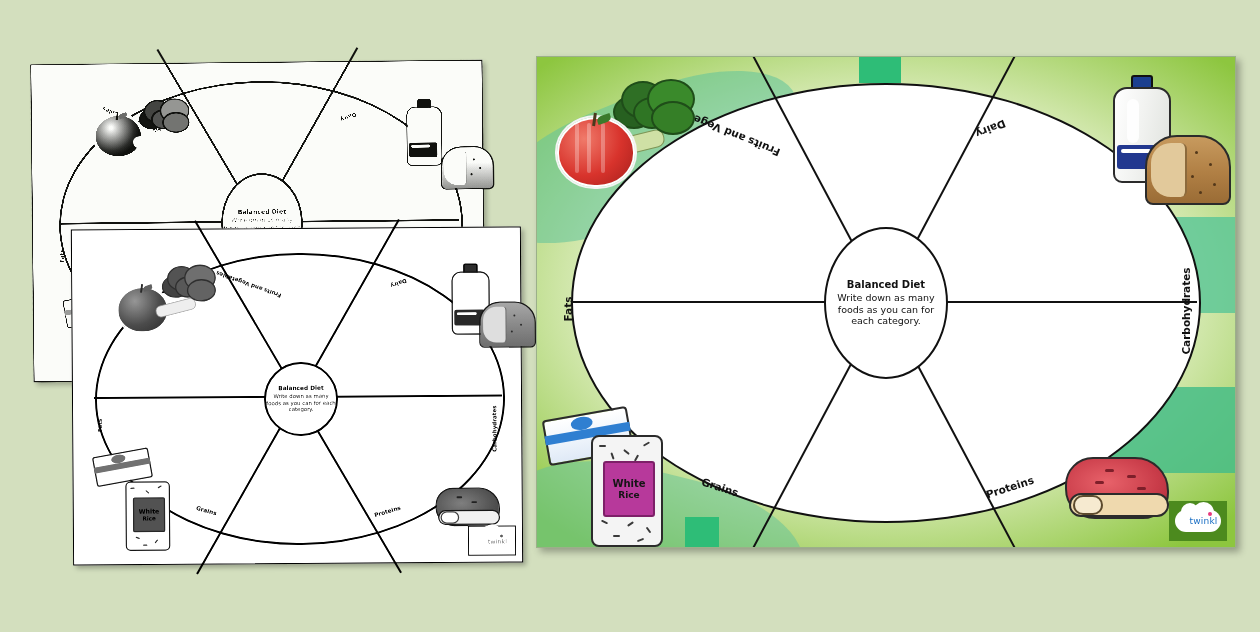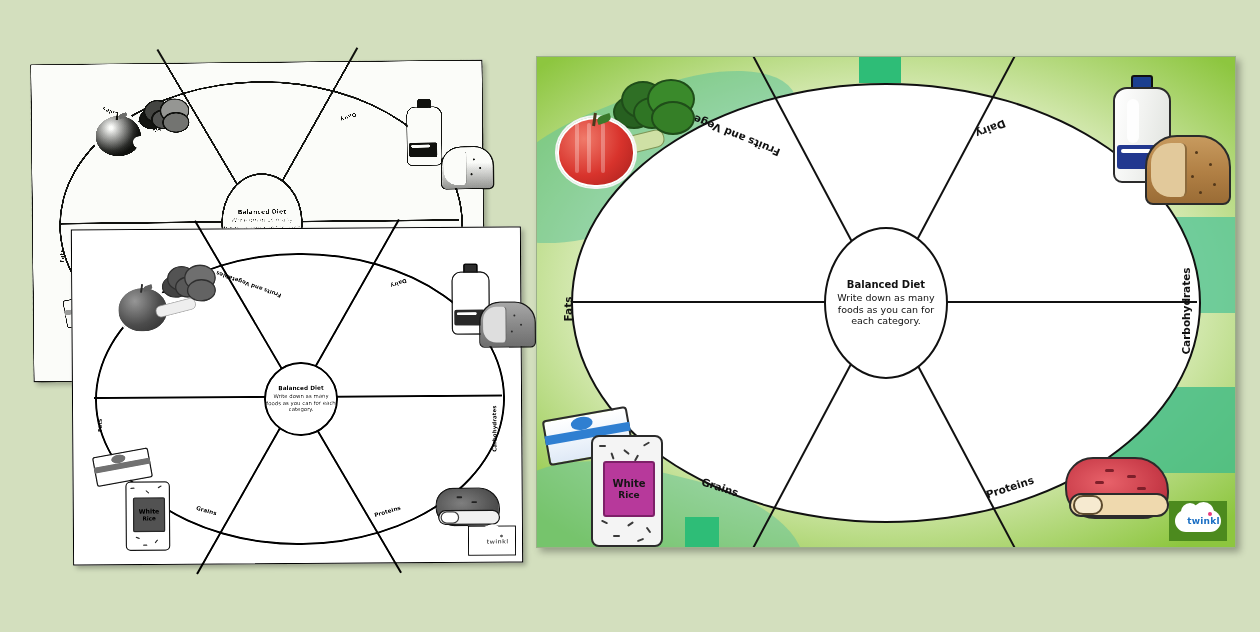--- a/index.html
+++ b/index.html
@@ -130,21 +130,21 @@
     background:#efd9ae;border:2px solid #2b2b2b;}
   .steak .bone{position:absolute;left:8px;bottom:4px;width:26px;height:16px;border-radius:10px;background:#f6ead0;border:2px solid #5c4a2d;}
   .steak .mark{position:absolute;width:9px;height:3px;border-radius:2px;background:#7e1f2a;}
 
   
   .twinkl{position:absolute;background:#4c8a1e;display:flex;align-items:center;justify-content:center;}
   .cloud{position:relative;background:#fff;border-radius:22px;display:flex;align-items:center;justify-content:center;}
   .cloud:before,.cloud:after{content:"";position:absolute;background:#fff;border-radius:50%;}
   .cloud:before{left:6px;top:-7px;width:18px;height:18px;}
   .cloud:after{right:7px;top:-8px;width:21px;height:21px;}
-  .cloud span{position:relative;z-index:2;color:#1b6fc4;font-weight:700;letter-spacing:.2px;margin-left:11px;}
+  .cloud span{position:relative;z-index:2;color:#1b6fc4;font-weight:400;letter-spacing:.2px;margin-left:11px;}
   .tdot{position:absolute;z-index:3;border-radius:50%;background:#e8397e;}
 </style>
 </head>
 <body>
 
 <div class="stage">
 
   <div class="sheet bw lineart" id="sheet-back">
     <div class="wheel-wrap">
       <div class="wheel" style="left:26px;top:18px;width:400px;height:282px;"></div>

